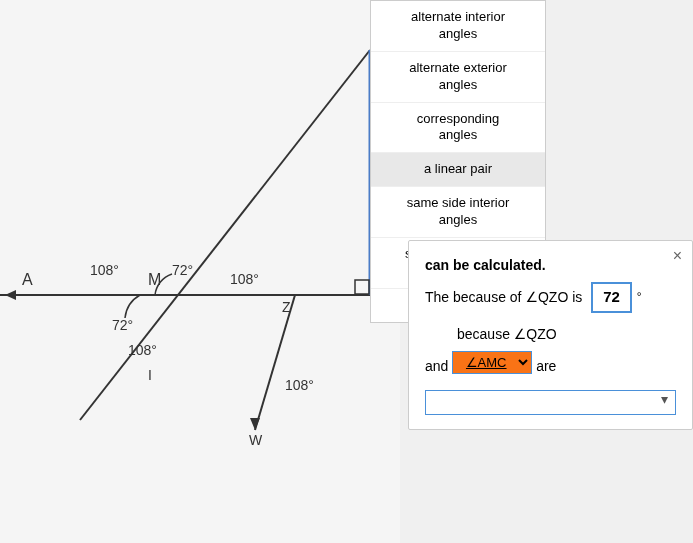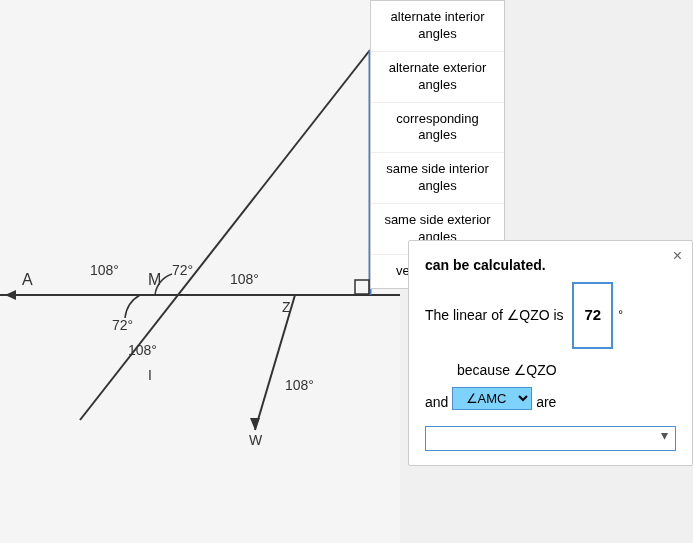--- a/index.html
+++ b/index.html
@@ -19,21 +19,21 @@
       width: 400px;
       height: 543px;
       background: #f5f5f5;
     }
 
     
     .dropdown-menu {
       position: absolute;
       left: 370px;
       top: 0;
-      width: 135px;
+      width: 176px;
       background: white;
       border: 1px solid #ccc;
       z-index: 10;
     }
     .dropdown-item {
       padding: 8px 10px;
       text-align: center;
       font-size: 13px;
       border-bottom: 1px solid #eee;
       cursor: pointer;
@@ -79,21 +79,21 @@
     }
     .info-panel .measure-line {
       display: flex;
       align-items: center;
       margin-bottom: 10px;
       line-height: 1.5;
     }
     .info-panel .value-box {
       display: inline-block;
       border: 2px solid #4a90d9;
-      padding: 20px 10px;
+      padding: 2px 10px;
       font-size: 15px;
       font-weight: bold;
       margin: 0 5px;
       min-width: 40px;
       text-align: right;
     }
     .info-panel .degree-symbol {
       font-size: 12px;
       vertical-align: super;
     }
@@ -102,26 +102,27 @@
       line-height: 1.6;
       padding-left: 32px;
     }
     .info-panel .and-line {
       display: flex;
       align-items: flex-end;
       margin-bottom: 10px;
     }
     .info-panel .angle-select {
       border: 1px solid #4a90d9;
-      background: #7dd3fc;
+      background: #f97316;
       padding: 2px 6px;
       font-size: 13px;
       cursor: pointer;
       min-width: 80px;
       text-align: center;
+      text-decoration: underline;
     }
     .info-panel .bottom-select {
       width: 100%;
       border: 1px solid #4a90d9;
       background: white;
       padding: 4px 6px;
       font-size: 13px;
       cursor: pointer;
       margin-top: 6px;
       appearance: none;
@@ -193,34 +194,35 @@
     <text x="285" y="390" font-size="14" font-family="Arial" fill="#333">108°</text>
 
     <text x="249" y="445" font-size="14" font-family="Arial" fill="#333">W</text>
   </svg>
 </div>
 
 <div class="dropdown-menu">
   <div class="dropdown-item">alternate interior<br>angles</div>
   <div class="dropdown-item">alternate exterior<br>angles</div>
   <div class="dropdown-item">corresponding<br>angles</div>
+  <div class="dropdown-item selected">a linear pair</div>
   <div class="dropdown-item">same side interior<br>angles</div>
   <div class="dropdown-item">same side exterior<br>angles</div>
   <div class="dropdown-item">vertical angles</div>
 </div>
 
 <div class="info-panel">
   <span class="close-btn">×</span>
 
   <div class="measure-text">
     <span class="calc-text">can be calculated</span><span>.</span>
   </div>
 
   <div class="measure-line">
-    <span>The linear of ∠QZO is</span>&nbsp;
+    <span>The because of ∠QZO is</span>&nbsp;
     <span class="value-box">72</span>
     <sup class="degree-symbol">°</sup>
   </div>
 
   <div class="because-line">
     <span>because ∠QZO</span>
   </div>
 
   <div class="and-line">
     <span>and</span>&nbsp;

